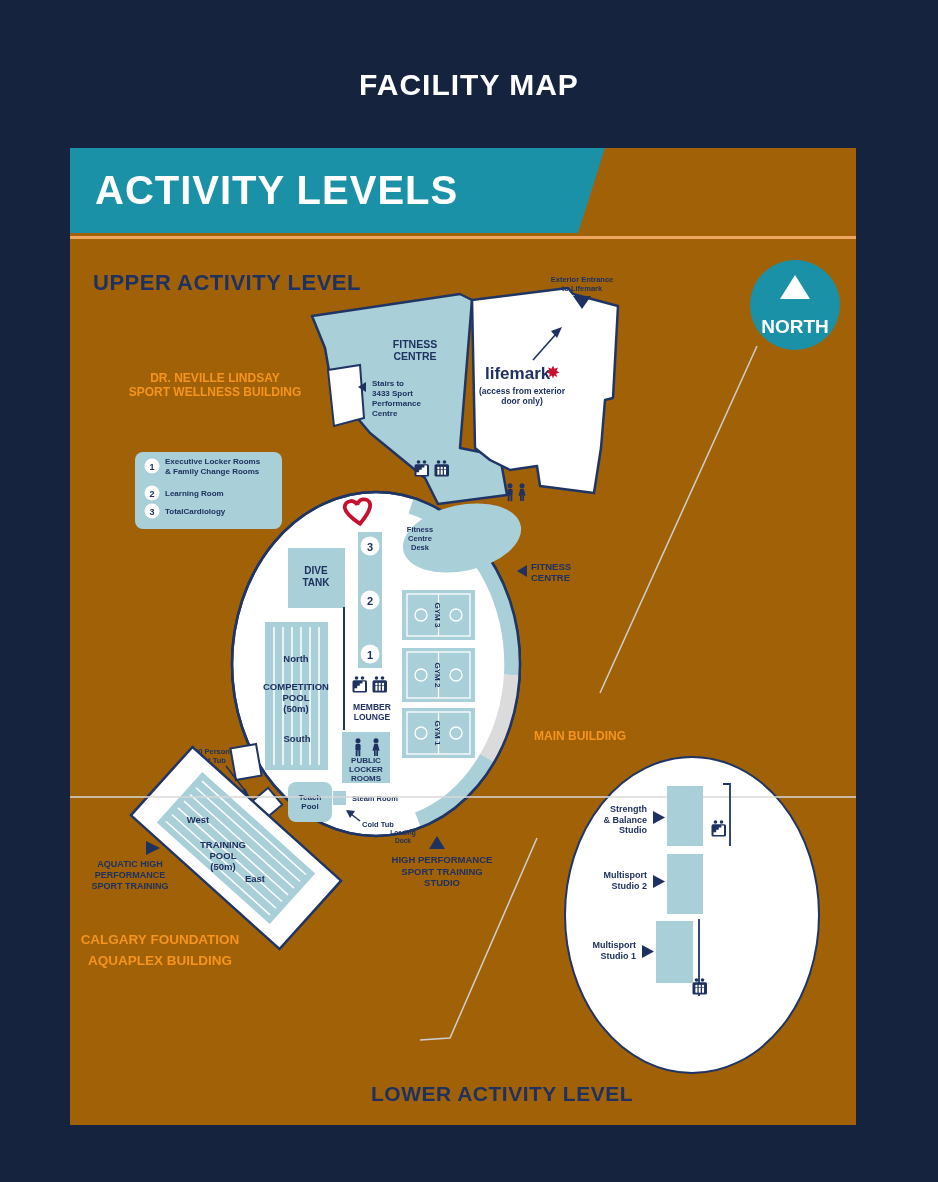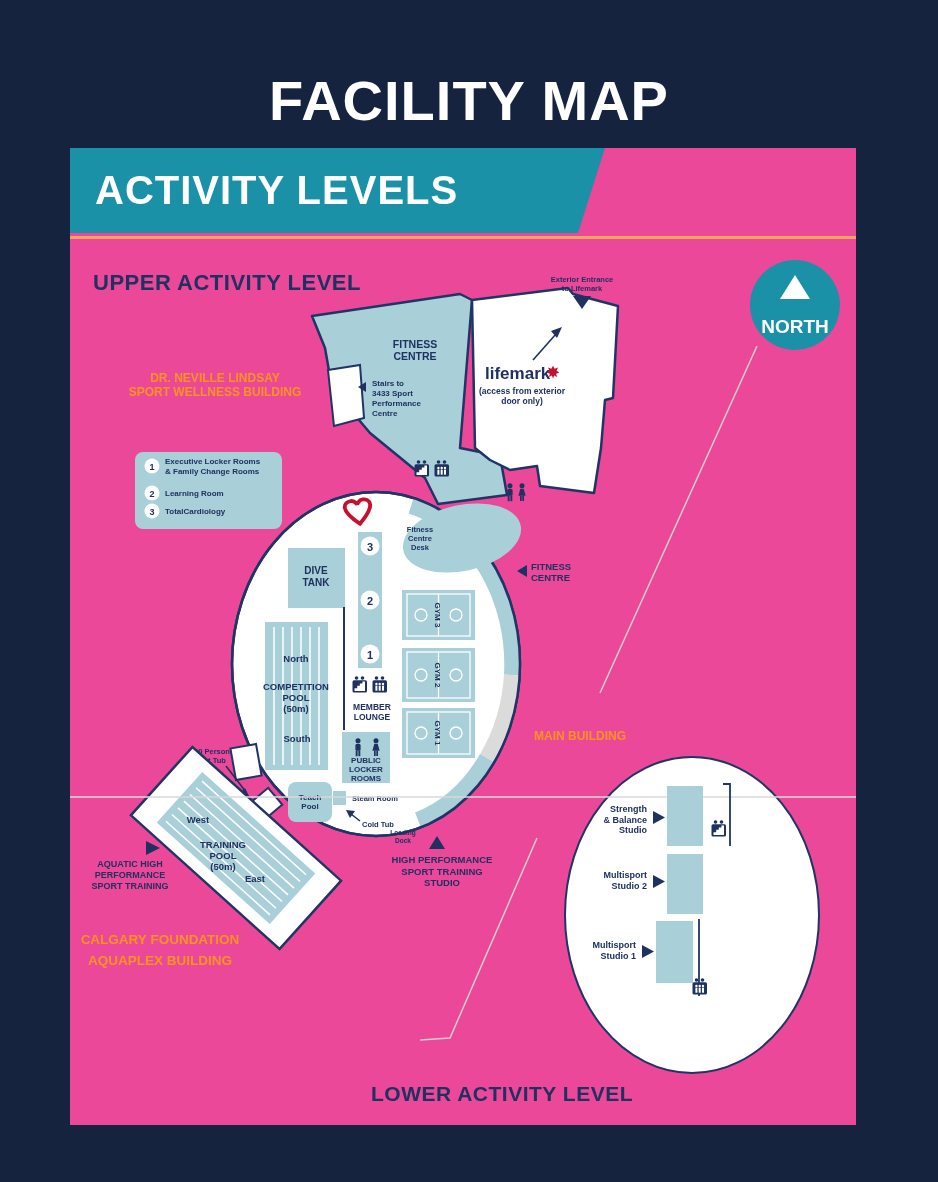--- a/index.html
+++ b/index.html
@@ -1,20 +1,20 @@
 <!DOCTYPE html>
 <html><head>
 <meta charset="utf-8">
 <style>
   html,body{margin:0;padding:0;}
   body{width:938px;height:1182px;background:#16233F;position:relative;
        font-family:"Liberation Sans",sans-serif;overflow:hidden;}
   .page-title{position:absolute;top:68px;left:0;width:938px;text-align:center;
-    color:#fff;font-size:56px;font-weight:bold;letter-spacing:1px;}
-  .card{position:absolute;left:70px;top:148px;width:786px;height:977px;background:#ec4899;}
+    color:#fff;font-size:30px;font-weight:bold;letter-spacing:1px;}
+  .card{position:absolute;left:70px;top:148px;width:786px;height:977px;background:#a16207;}
   .banner{position:absolute;left:0;top:0;width:540px;height:85px;background:#1A91A7;
     clip-path:polygon(0 0,535px 0,508px 85px,0 85px);}
   .banner-text{position:absolute;left:25px;top:0;line-height:85px;color:#fff;
     font-size:40px;font-weight:bold;letter-spacing:1px;}
   .orange-line{position:absolute;left:0;top:88px;width:786px;height:3px;background:#EDA55F;}
   svg text{font-family:"Liberation Sans",sans-serif;font-weight:bold;}
 </style>
 </head>
 <body>
 

